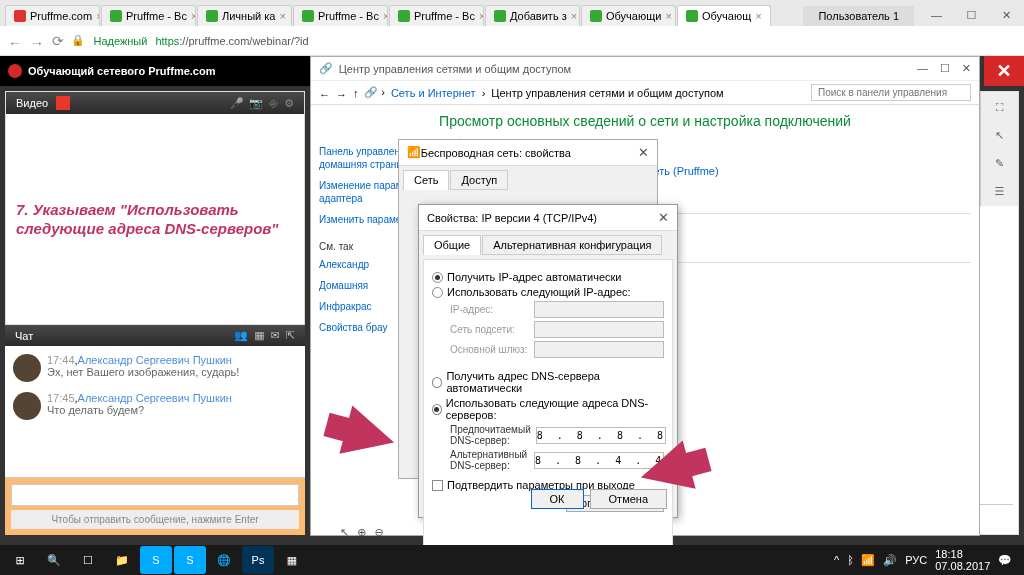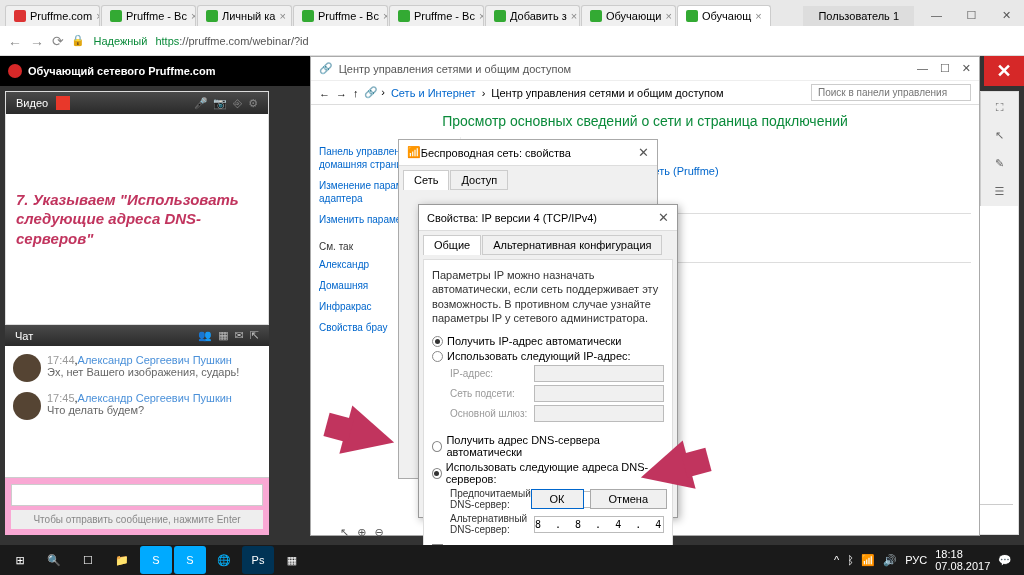--- a/index.html
+++ b/index.html
@@ -14,21 +14,21 @@
 .win-btn{width:35px;height:22px;display:flex;align-items:center;justify-content:center;color:#555}
 .addr-bar{height:30px;background:#fff;border-bottom:1px solid #ddd;display:flex;align-items:center;padding:0 8px;gap:8px}
 .nav-btn{color:#888;font-size:14px}
 .secure{color:#0a8a3a}
 .url{color:#555;font-size:12px}
 .url-https{color:#0a8a3a}
 .content{position:relative;height:519px;background:#333}
 .webinar-header{position:absolute;left:0;top:0;width:310px;height:30px;background:#000;display:flex;align-items:center;padding:0 8px;color:#fff;font-size:13px;font-weight:bold}
 .red-dot{width:14px;height:14px;background:#d62828;border-radius:50%;margin-right:6px}
 .close-x{position:absolute;right:0;top:0;width:40px;height:30px;background:#d62828;color:#fff;display:flex;align-items:center;justify-content:center;font-size:18px;font-weight:bold}
-.left-panel{position:absolute;left:5px;top:35px;width:264px;bottom:40px;background:#f9a8d4;display:flex;flex-direction:column}
+.left-panel{position:absolute;left:5px;top:35px;width:300px;bottom:40px;background:#fdba74;display:flex;flex-direction:column}
 .video-sec{background:#fff;border:1px solid #ddd}
 .video-hdr{background:linear-gradient(#4a4a4a,#2a2a2a);color:#fff;padding:4px 10px;display:flex;align-items:center;gap:8px}
 .rec{width:14px;height:14px;background:#e8382a}
 .video-icons{margin-left:auto;display:flex;gap:6px;color:#888}
 .video-body{height:210px;padding:10px;display:flex;flex-direction:column;justify-content:center}
 .instr{color:#c1345e;font-weight:bold;font-style:italic;font-size:15px;line-height:1.3}
 .chat-hdr{background:linear-gradient(#4a4a4a,#2a2a2a);color:#fff;padding:4px 10px;display:flex;align-items:center}
 .chat-icons{margin-left:auto;display:flex;gap:6px;color:#bbb}
 .chat-body{flex:1;background:#fff;padding:8px;overflow:hidden}
 .msg{display:flex;gap:6px;margin-bottom:10px}
@@ -242,21 +242,21 @@
     <div class="nw-nav">
       <span>←</span>
       <span>→</span>
       <span>↑</span>
       <span>🔗 ›</span>
       <span class="bc-link">Сеть и Интернет</span>
         <span>›</span>
       <span>Центр управления сетями и общим доступом</span>
       <input class="nw-search" placeholder="Поиск в панели управления" style="">
     </div>
-    <div class="nw-heading">Просмотр основных сведений о сети и страница подключений</div>
+    <div class="nw-heading">Просмотр основных сведений о сети и настройка подключений</div>
     <div class="nw-body">
       <div class="nw-side">
         <span class="nw-side-link">Панель управления — домашняя страница</span>
         <span class="nw-side-link">Изменение параметров адаптера</span>
         <span class="nw-side-link">Изменить параметры</span>
         <div class="nw-side-sec">См. так</div>
         <span class="nw-side-link">Александр</span>
         <span class="nw-side-link">Домашняя</span>
         <span class="nw-side-link">Инфракрас</span>
         <span class="nw-side-link">Свойства брау</span>
@@ -294,21 +294,20 @@
   <div class="ipv4-window">
     <div class="dlg-title">
         <span>Свойства: IP версии 4 (TCP/IPv4)</span>
         <span class="dlg-x">✕</span>
       </div>
     <div class="tabs-row">
       <div class="tab-btn">Общие</div>
       <div class="tab-btn inactive">Альтернативная конфигурация</div>
     </div>
     <div class="ipv4-body">
-      <div class="ipv4-desc">Параметры IP можно назначать автоматически, если сеть поддерживает эту возможность. В противном случае узнайте параметры IP у сетевого администратора.</div>
       <div class="radio-row">
           <span class="radio sel"></span>
           <span>Получить IP-адрес автоматически</span>
         </div>
       <div class="radio-row">
           <span class="radio"></span>
           <span>Использовать следующий IP-адрес:</span>
         </div>
       <div class="ip-row">
           <span class="ip-lbl">IP-адрес:</span>

